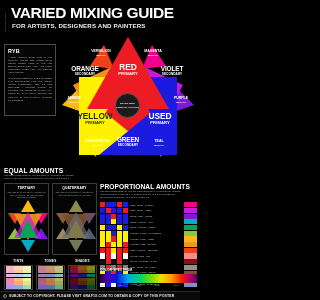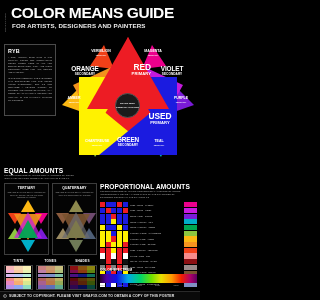--- a/index.html
+++ b/index.html
@@ -99,21 +99,21 @@
             border-top:0.5px solid #2a2a2a; display:flex; align-items:center; padding-left:3px; gap:2px; }
   .footer .c { width:4px; height:4px; border-radius:50%; border:0.5px solid #777;
                font-size:2.6px; line-height:3.5px; text-align:center; color:#aaa; }
   .footer .t { font-size:3.5px; font-weight:bold; letter-spacing:.1px; color:#e2e2e2; white-space:nowrap; }
 </style>
 </head>
 <body>
 
 <div class="header">
   <div class="side-rail">GRAF1X.COM</div>
-  <div class="title">COLOR MEANS GUIDE</div>
+  <div class="title">VARIED MIXING GUIDE</div>
   <div class="subtitle">FOR ARTISTS, DESIGNERS AND PAINTERS</div>
 </div>
 
 <div class="ryb-box">
   <div class="ryb-title">RYB</div>
   <div class="ryb-p">I, RED, YELLOW, BLUE (RYB) IS THE PRIMARY COLOR SET SUBTRACTIVE COLOR MODEL USED IN ART AND DESIGN EDUCATION, THEY ARE MOST COMMONLY USED FOR ART, DESIGN AND PAINTING.</div>
   <div class="ryb-p">IN THE 18TH CENTURY THE RYB MODEL WAS ESTABLISHED FOR THE COLOR VISION PHENOMENA, BUT ITS USE REMAINED A LEADING THEORY OF PIGMENT AND COLORANT MIXING, AS A MODEL OF ALL PHYSICAL COLORS AND VISUALLY IN THE PHYSICAL MIXTURE OF PIGMENTS.</div>
 </div>
 
 <div class="star-wrap">
@@ -131,22 +131,26 @@
     <polygon points="34,108 108,108 71,44" fill="#00A651" opacity="0.98"></polygon>
 
     <polygon points="71,4 112,98 30,98" fill="#ED1C24"></polygon>
     <polygon points="22,122 71,44 22,44" fill="#FFF200"></polygon>
     <polygon points="120,122 71,44 120,44" fill="#1B1BE0"></polygon>
     <polygon points="22,122 100,122 22,58" fill="#FFF200"></polygon>
     <polygon points="120,122 42,122 120,58" fill="#1B1BE0"></polygon>
     <polygon points="71,4 112,76 30,76" fill="#ED1C24"></polygon>
   </svg>
 
-  <div class="lbl lbl-prim" style="left:48px; top:30px; width:46px;text-align:right;">
+  <div class="lbl lbl-prim" style="left:48px; top:30px; width:46px;">
     <span class="n">RED</span>
+    <span class="r">PRIMARY</span>
+  </div>
+  <div class="lbl lbl-prim" style="left:14px; top:79px; width:48px; color:#2a2a00;">
+    <span class="n">YELLOW</span>
     <span class="r">PRIMARY</span>
   </div>
   <div class="lbl lbl-prim" style="left:80px; top:79px; width:46px;">
     <span class="n">USED</span>
     <span class="r">PRIMARY</span>
   </div>
 
   <div class="lbl lbl-sec" style="left:8px; top:33px; width:40px;">
     <span class="n">ORANGE</span>
     <span class="r">SECONDARY</span>

